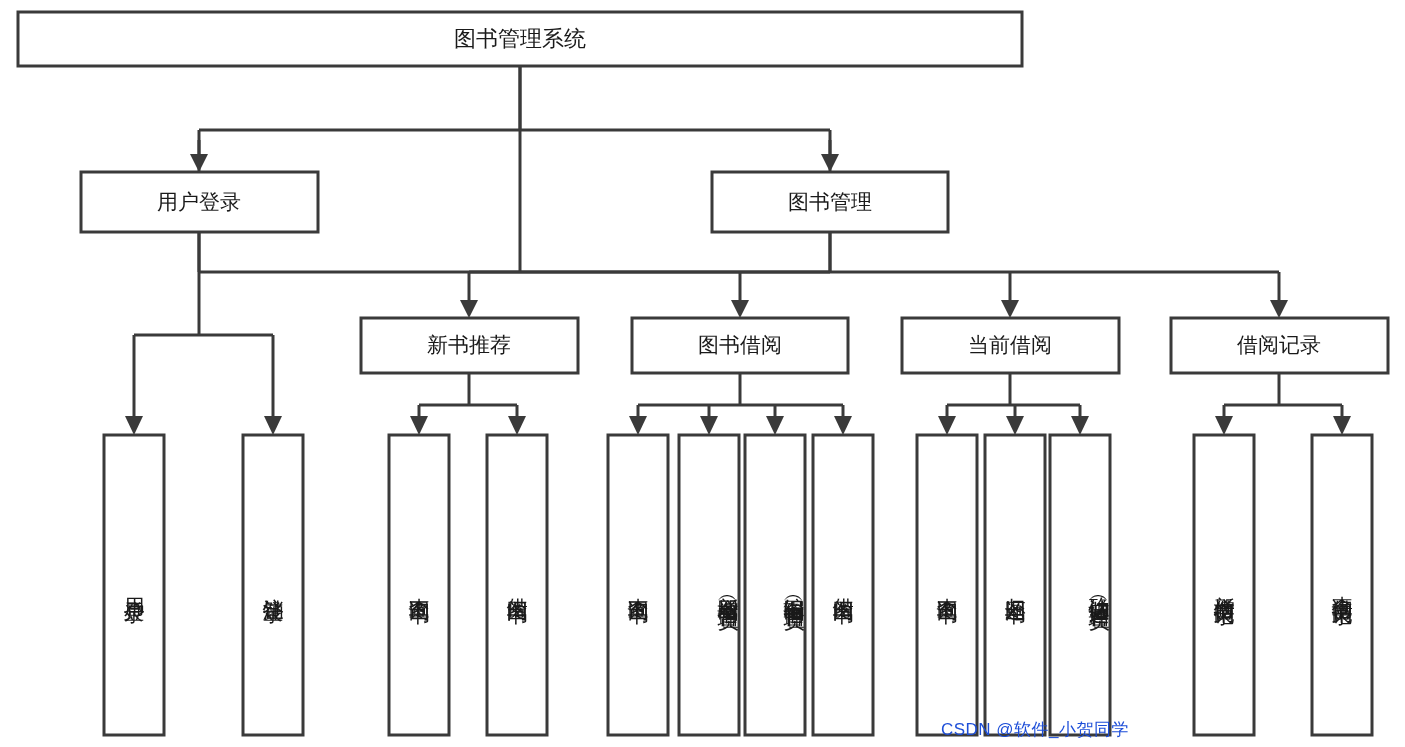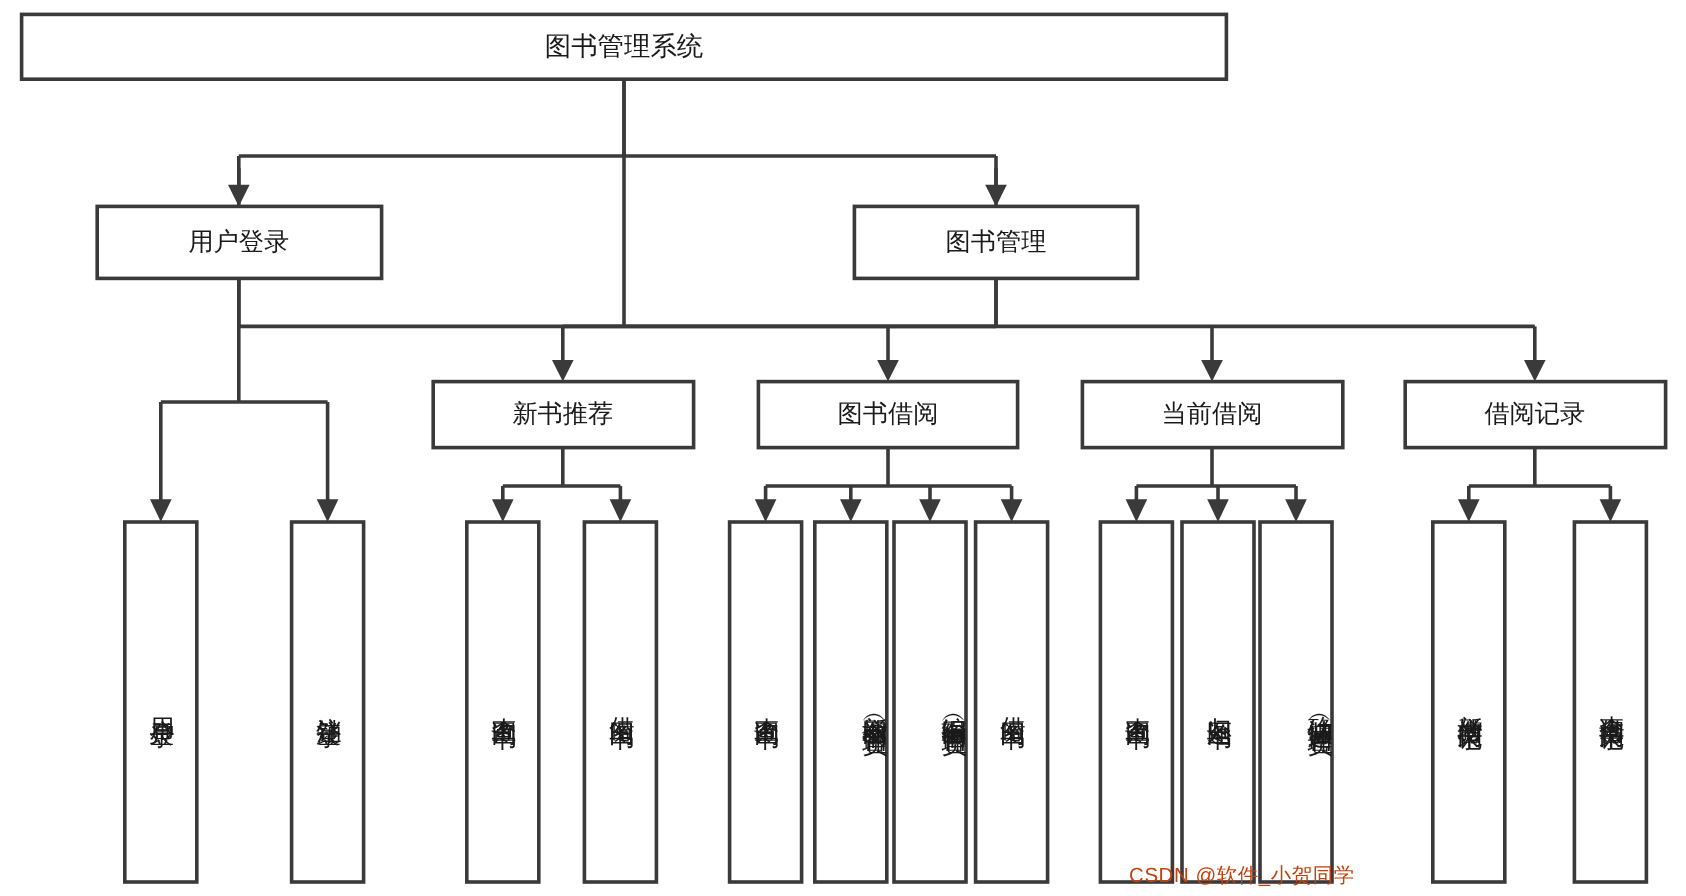--- a/index.html
+++ b/index.html
@@ -68,21 +68,21 @@
     text-align: center;
     pointer-events: none;
     user-select: none;
   }
   .watermark {
     position: absolute;
     right: 8px;
     bottom: 6px;
     font-family: "Liberation Sans", "DejaVu Sans", sans-serif;
     font-size: 17px;
-    color: #c2410c;
+    color: #1d4ed8;
     letter-spacing: 0.5px;
     white-space: nowrap;
     text-align: center;
   }
 </style>
 </head>
 <body>
 
 <div id="diagram-root">
 

